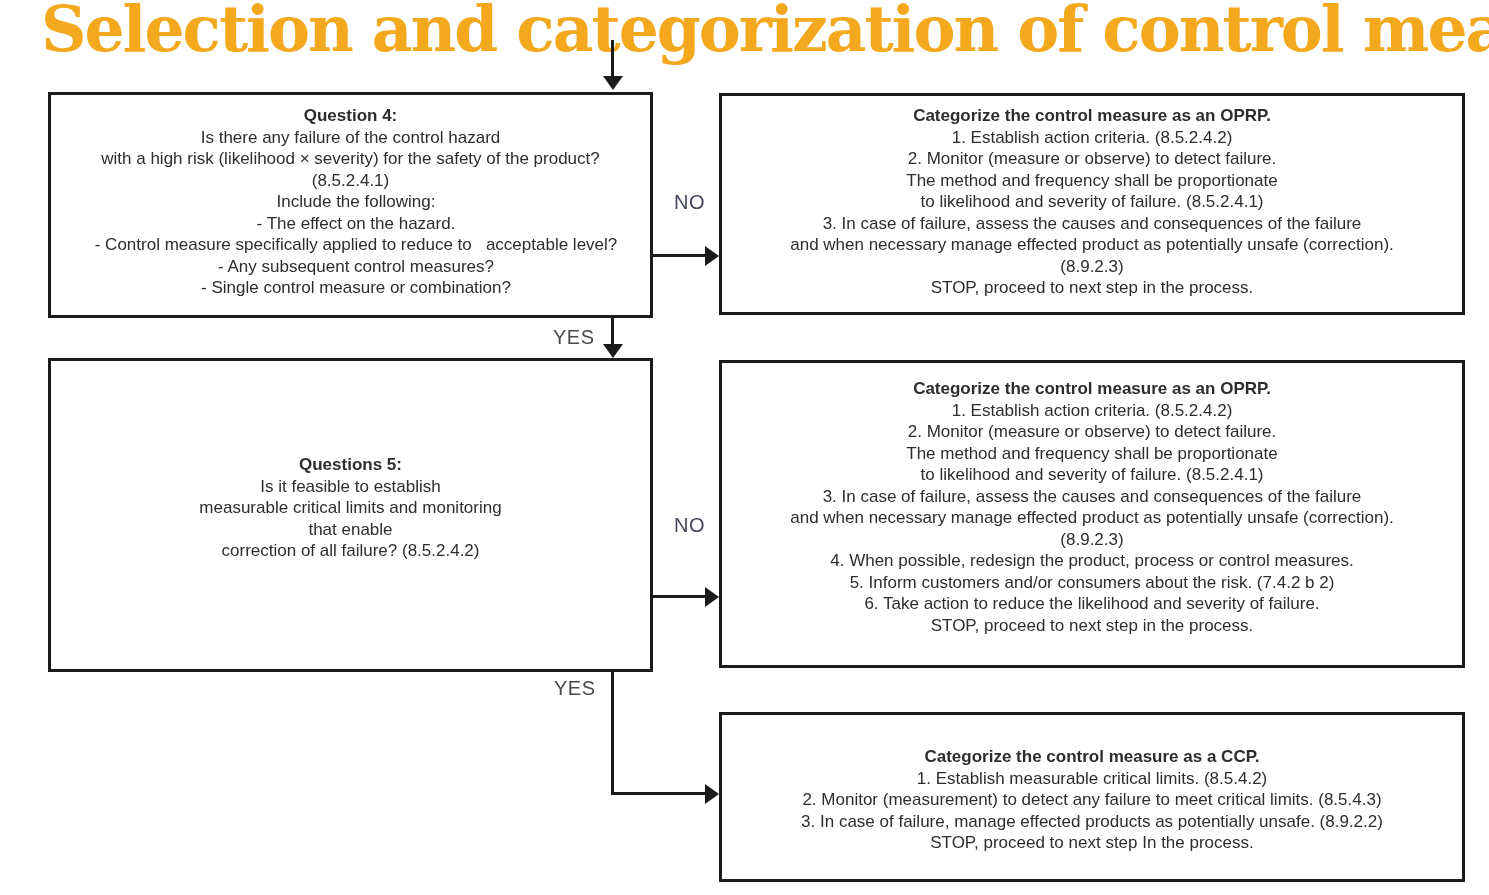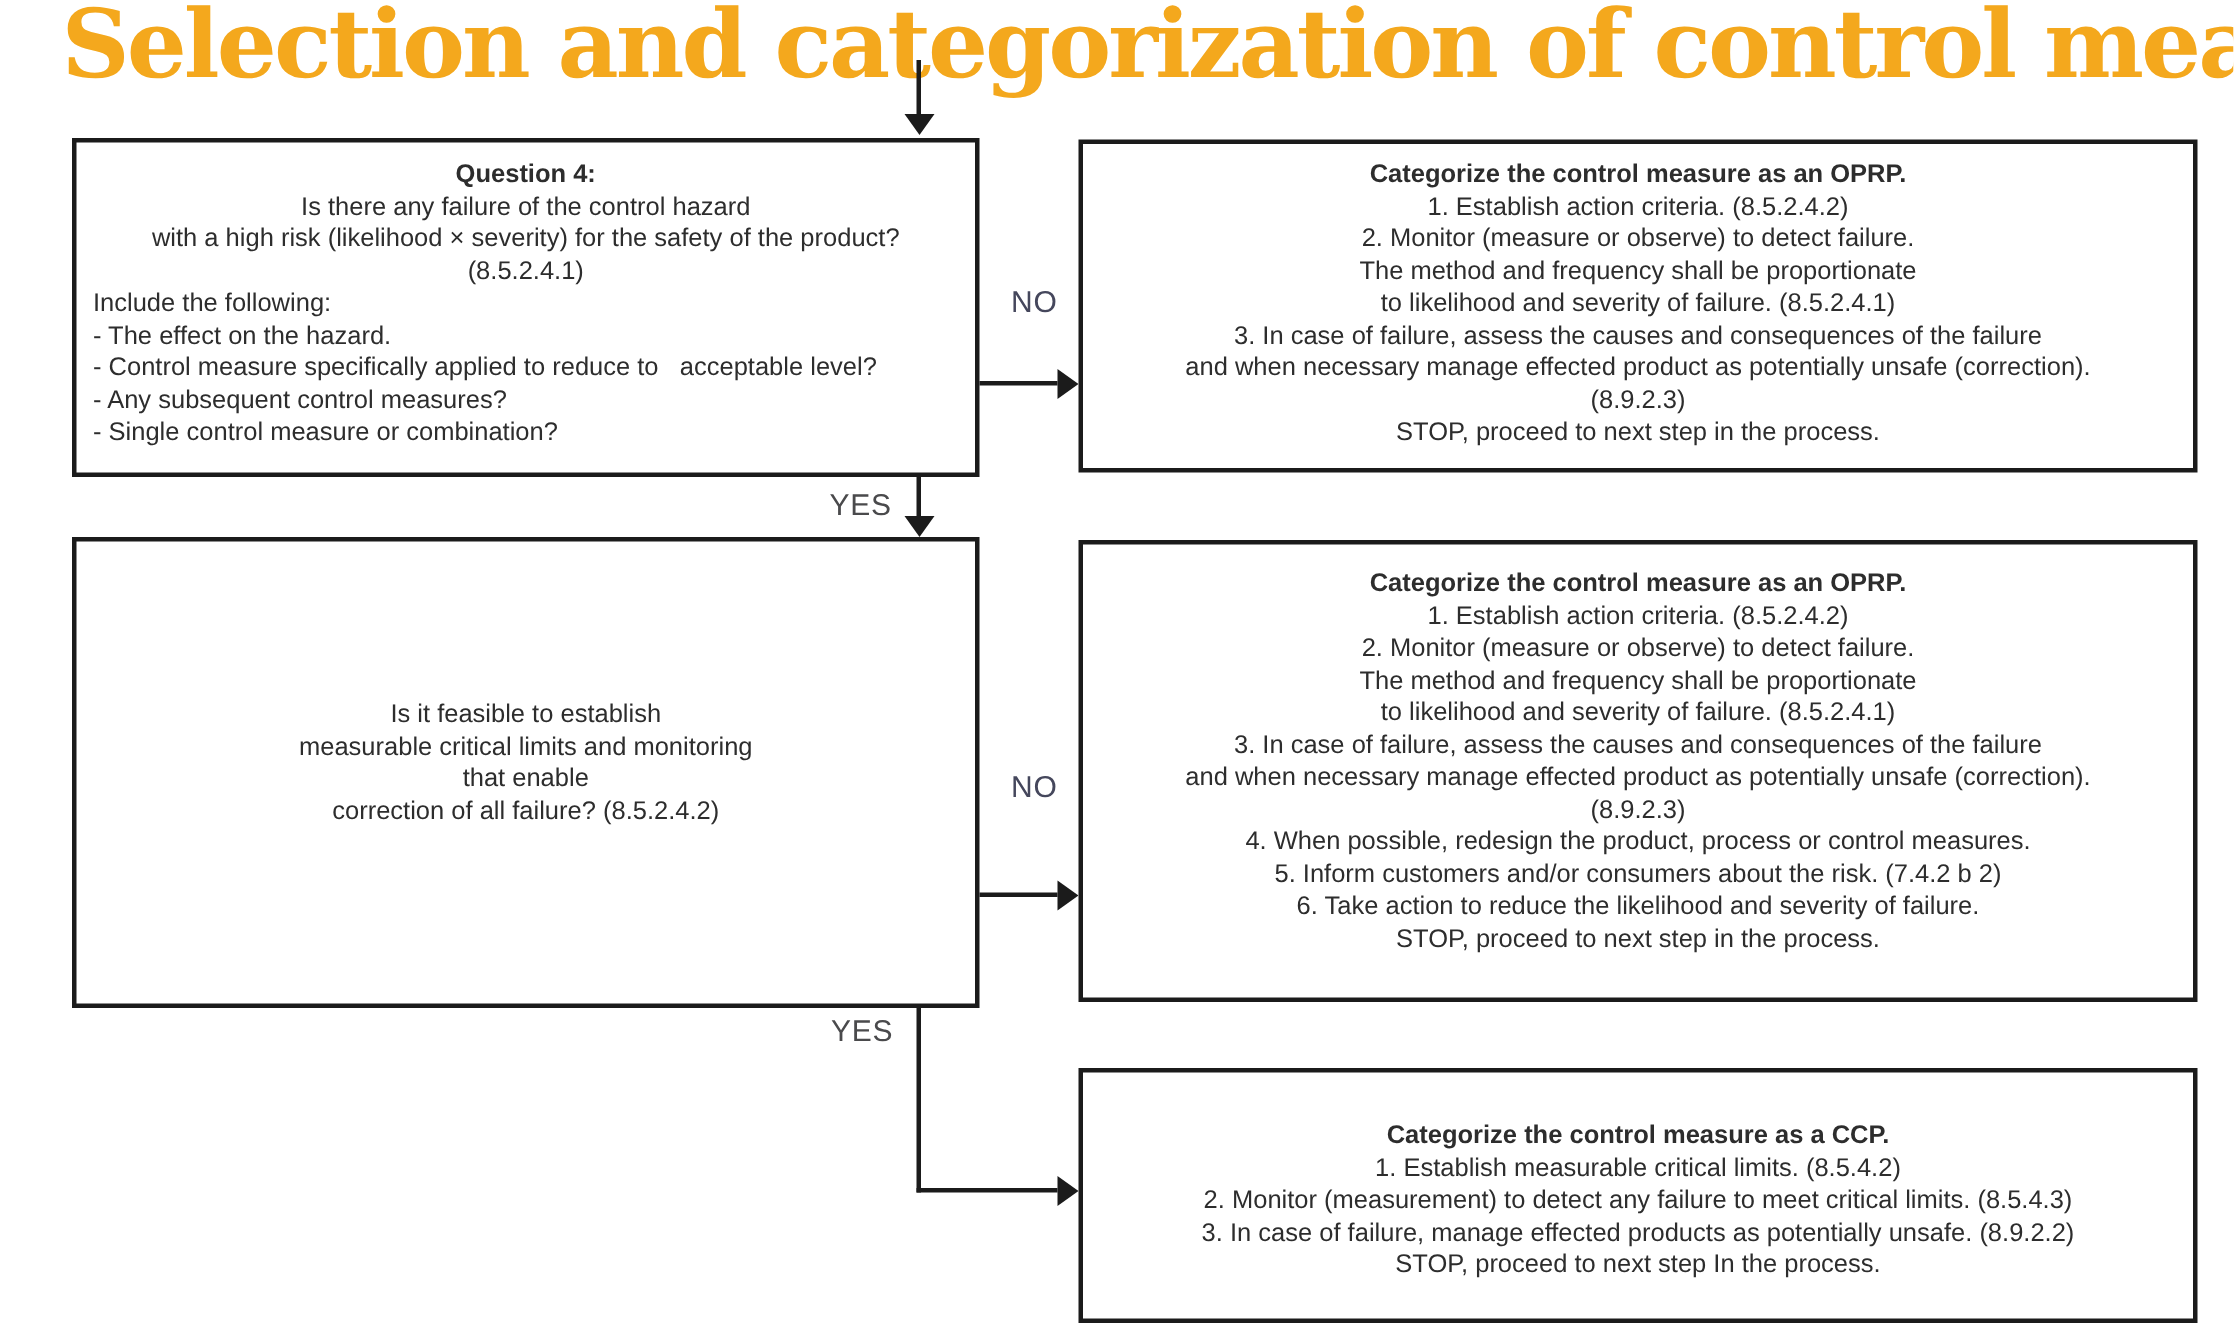--- a/index.html
+++ b/index.html
@@ -31,21 +31,21 @@
     border: 3px solid #1b1b1b;
     background: #ffffff;
     font-size: 17px;
     line-height: 21.5px;
     text-align: center;
   }
   .heading { font-weight: 700; white-space: pre-wrap; }
   .tline { white-space: pre-wrap; }
 
   .box-q4 { left: 48px; top: 92px; width: 605px; height: 226px; padding-top: 10px; }
-  .box-q4 .left-lines { text-align: left; padding-left: 11px; }
+  .box-q4 .left-lines { text-align: center; padding-left: 11px; }
 
   .box-oprp-top { left: 719px; top: 93px; width: 746px; height: 222px; padding-top: 9px; }
 
   .box-q5 {
     left: 48px; top: 358px; width: 605px; height: 314px;
     display: flex; flex-direction: column; justify-content: center;
     padding-bottom: 14px;
   }
 
   .box-oprp-bottom { left: 719px; top: 360px; width: 746px; height: 308px; padding-top: 15px; }
@@ -109,20 +109,21 @@
         <div class="tline">(8.9.2.3)</div>
         <div class="tline">STOP, proceed to next step in the process.</div>
       </div>
   </div>
 
   <span class="lbl" style="left: 553px; top: 326px; color: rgb(74, 74, 76);">YES</span>
   <div class="line" style="left:611px; top:318px; width:3px; height:26px;"></div>
   <div class="arrow down" style="left:603px; top:344px;"></div>
 
   <div class="box box-q5">
+    <div class="heading">Questions 5:</div>
     <div>
         <div class="tline">Is it feasible to establish</div>
         <div class="tline">measurable critical limits and monitoring</div>
         <div class="tline">that enable</div>
         <div class="tline">correction of all failure? (8.5.2.4.2)</div>
       </div>
   </div>
 
   <span class="lbl" style="left: 674px; top: 514px; color: rgb(69, 71, 92);">NO</span>
   <div class="line" style="left:653px; top:595px; width:52px; height:3px;"></div>

